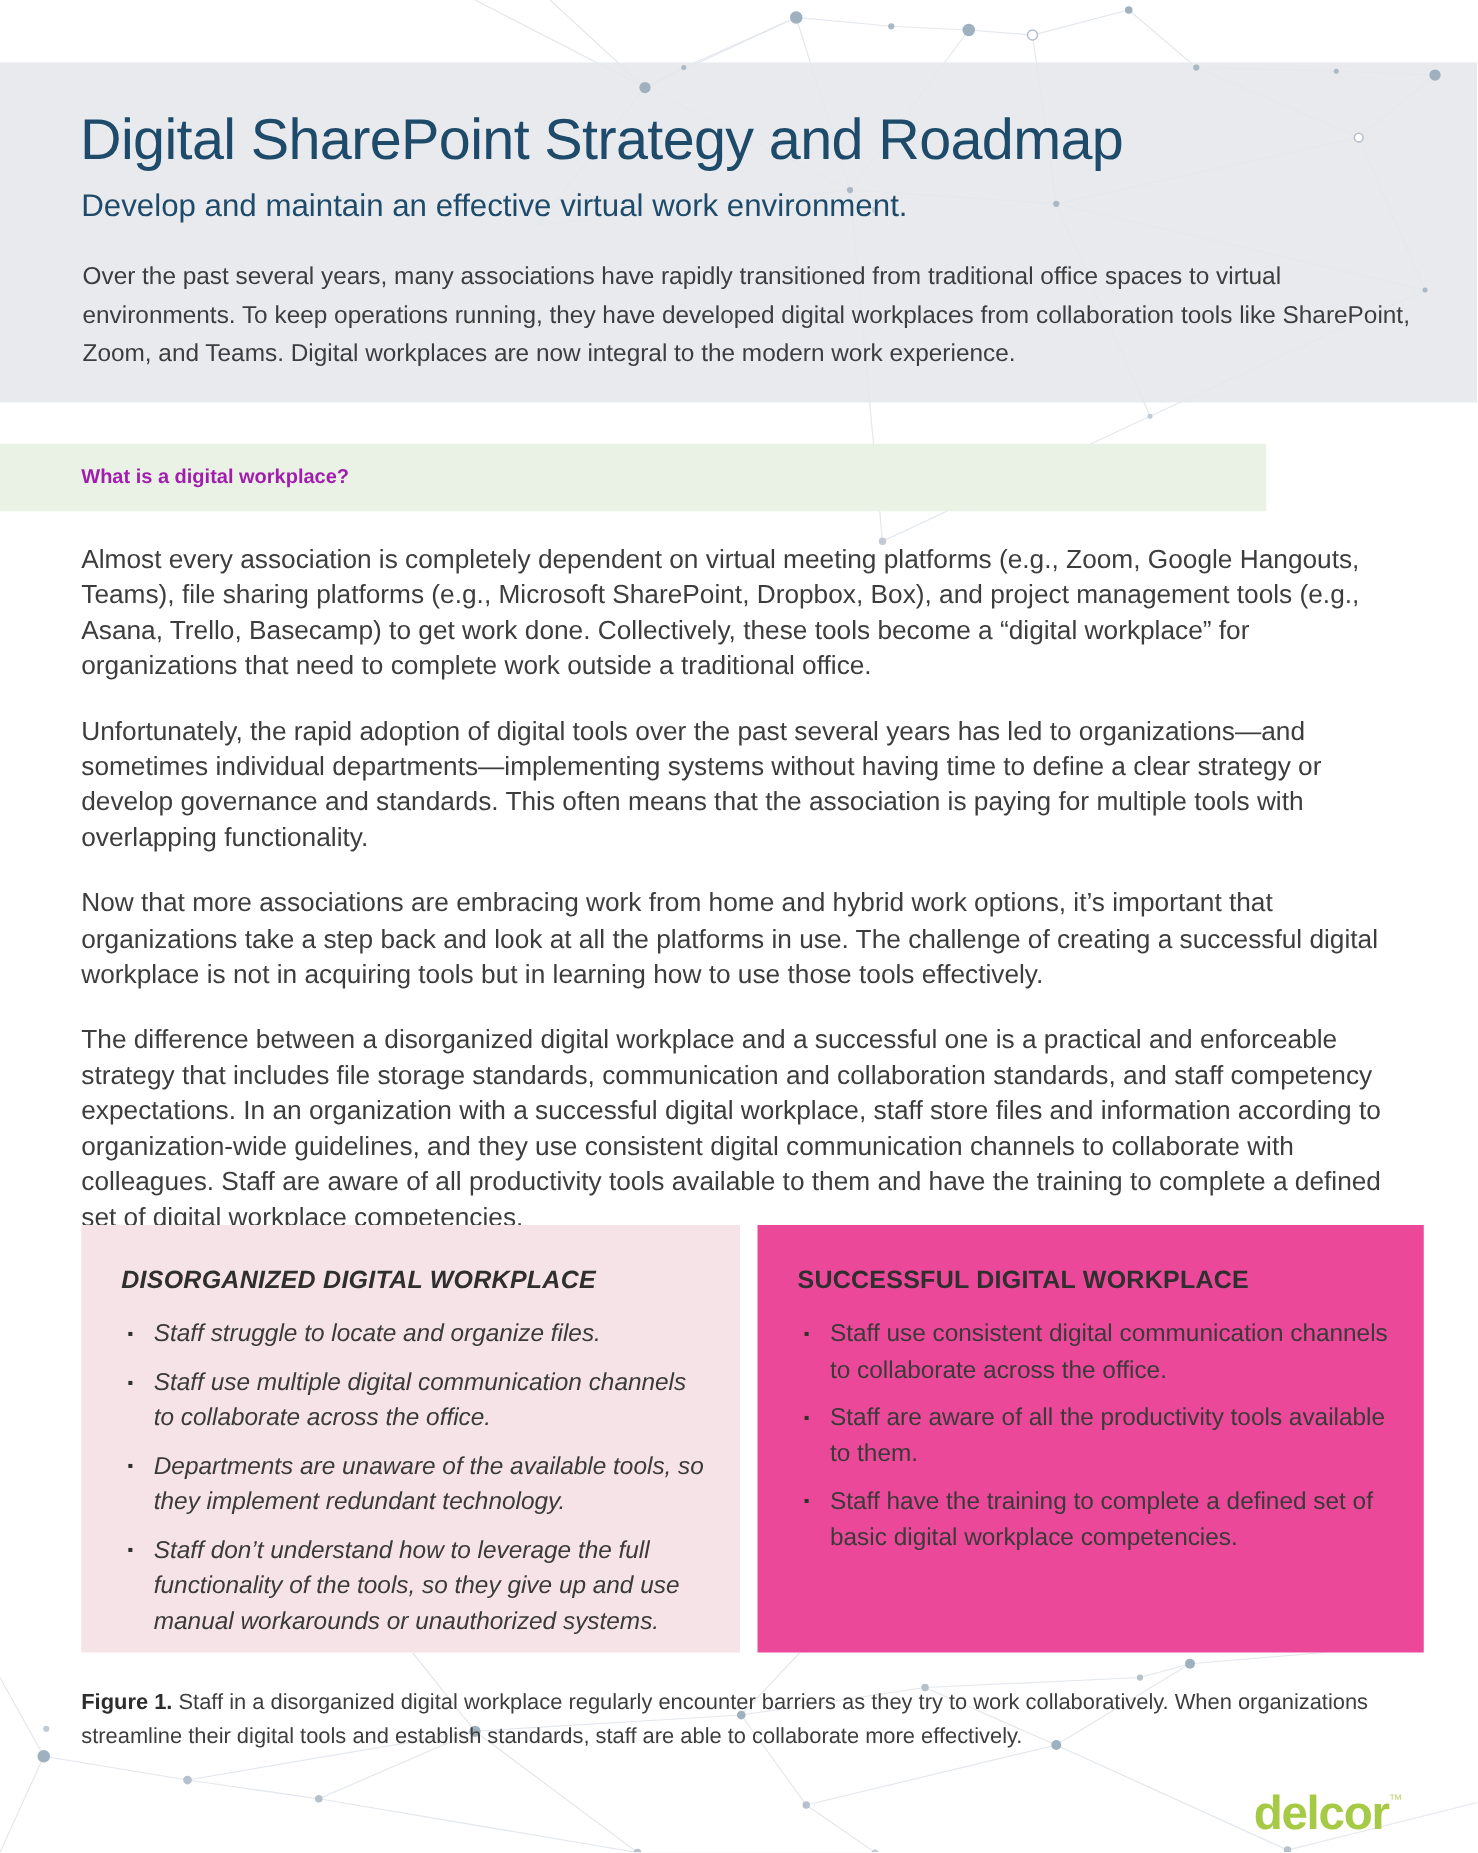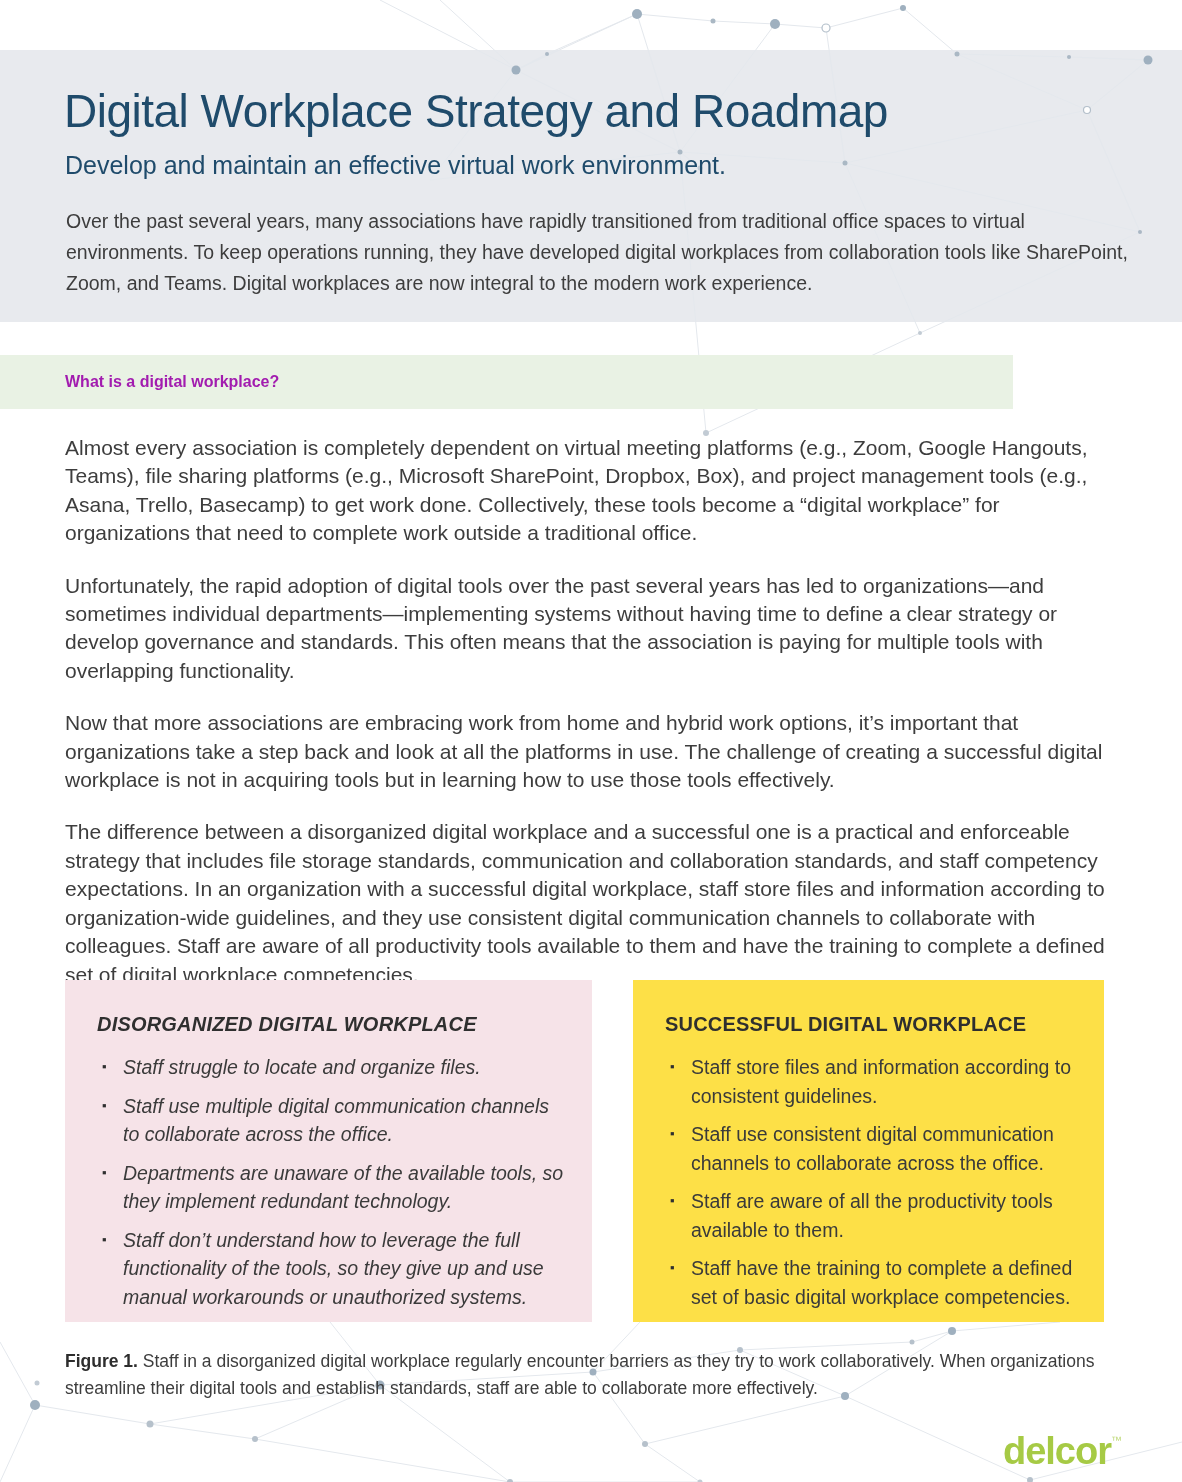--- a/index.html
+++ b/index.html
@@ -25,21 +25,21 @@
   .section-banner h2{margin:0;padding-left:65px;line-height:54px;font-size:16px;font-weight:bold;color:#a21caf;}
 
   
   .body-copy{position:absolute;top:434px;left:65px;width:1058px;z-index:2;}
   .body-copy p{margin:0 0 24px;font-size:21px;line-height:28.4px;color:#3d3d3d;}
 
   
   .boxes{position:absolute;top:980px;left:65px;z-index:2;display:flex;gap:14px;}
   .box{height:342px;box-sizing:border-box;padding:33px 28px 0 32px;}
   .box-pink{width:527px;background:#f6e3e8;font-style:italic;}
-  .box-green{width:471px;background:#fde047;margin-left:27px;}
+  .box-green{width:533px;background:#ec4899;}
   .box h3{margin:0 0 17px;font-size:20px;font-weight:bold;letter-spacing:0.2px;color:#2f2f2f;}
   .box ul{list-style:none;margin:0;padding:0 0 0 5px;}
   .box li{position:relative;padding-left:21px;margin-bottom:10px;
           font-size:19.5px;line-height:28.5px;color:#3a3a3a;}
   .box li::before{content:"▪";position:absolute;left:0;top:0;font-size:13px;line-height:28.5px;color:#2f2f2f;}
 
   
   .figure-caption{position:absolute;top:1348px;left:65px;width:1058px;margin:0;z-index:2;
                   font-size:17.5px;line-height:26.5px;color:#3d3d3d;}
   .figure-caption strong{color:#2d2d2d;}
@@ -87,21 +87,21 @@
       <circle cx="826" cy="28" r="4"></circle>
       <circle cx="1087" cy="110" r="3.5"></circle>
     </g>
     <g fill="#c2cbd4">
       <circle cx="920" cy="333" r="2"></circle>
       <circle cx="706" cy="433" r="3"></circle>
       <circle cx="700" cy="168" r="2.5"></circle>
     </g>
   </svg>
 
-  <h1 class="doc-title">Digital Workplace Strategy and Roadmap</h1>
+  <h1 class="doc-title">Digital SharePoint Strategy and Roadmap</h1>
   <h2 class="doc-subtitle">Develop and maintain an effective virtual work environment.</h2>
   <p class="doc-intro">Over the past several years, many associations have rapidly transitioned from traditional office spaces to virtual environments. To keep operations running, they have developed digital workplaces from collaboration tools like SharePoint, Zoom, and Teams. Digital workplaces are now integral to the modern work experience.</p>
 
   <div class="section-banner">
     <h2>What is a digital workplace?</h2>
   </div>
 
   <div class="body-copy">
     <p>Almost every association is completely dependent on virtual meeting platforms (e.g., Zoom, Google Hangouts, Teams), file sharing platforms (e.g., Microsoft SharePoint, Dropbox, Box), and project management tools (e.g., Asana, Trello, Basecamp) to get work done. Collectively, these tools become a “digital workplace” for organizations that need to complete work outside a traditional office.</p>
     <p>Unfortunately, the rapid adoption of digital tools over the past several years has led to organizations—and sometimes individual departments—implementing systems without having time to define a clear strategy or develop governance and standards. This often means that the association is paying for multiple tools with overlapping functionality.</p>
@@ -115,21 +115,20 @@
       <ul>
         <li>Staff struggle to locate and organize files.</li>
         <li>Staff use multiple digital communication channels to collaborate across the office.</li>
         <li>Departments are unaware of the available tools, so they implement redundant technology.</li>
         <li>Staff don’t understand how to leverage the full functionality of the tools, so they give up and use manual workarounds or unauthorized systems.</li>
       </ul>
     </div>
     <div class="box box-green">
       <h3>SUCCESSFUL DIGITAL WORKPLACE</h3>
       <ul>
-        <li>Staff store files and information according to consistent guidelines.</li>
         <li>Staff use consistent digital communication channels to collaborate across the office.</li>
         <li>Staff are aware of all the productivity tools available to them.</li>
         <li>Staff have the training to complete a defined set of basic digital workplace competencies.</li>
       </ul>
     </div>
   </div>
 
   <svg class="deco deco-bottom" width="1182" height="160" viewBox="0 0 1182 160">
     <g stroke="#e4e8ed" stroke-width="1" fill="none">
       <path d="M0,20 L35,83 L150,102 L255,117 L380,63 L593,50 L740,28 L912,20 L952,9 L1060,0"></path>

